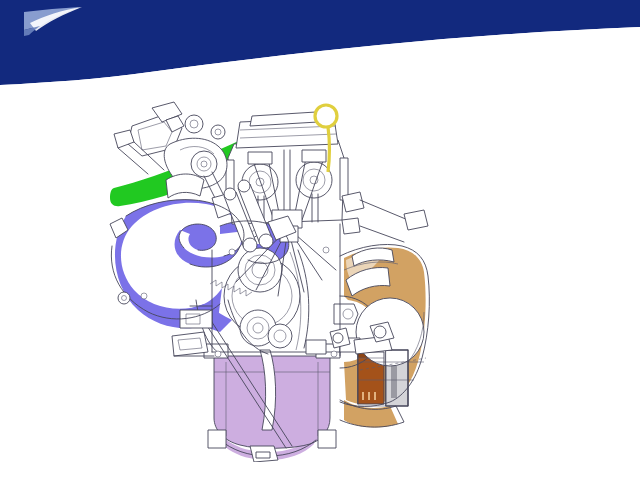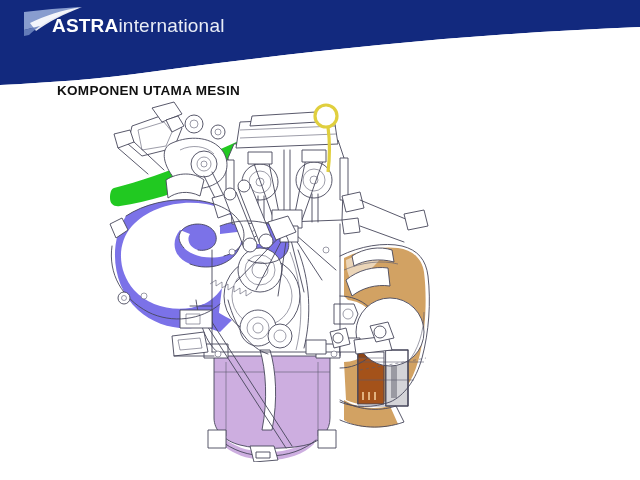--- a/index.html
+++ b/index.html
@@ -51,26 +51,22 @@
                L0,88 C45,86 100,82 150,75 C300,55 460,37 640,30 Z" fill="#ffffff" opacity="0.92"></path>
     </svg>
   </div>
 
   <div class="brand-wrap">
     <svg class="brand-logo" viewBox="0 0 64 34" xmlns="http://www.w3.org/2000/svg">
       <path d="M2,6 L30,3 L58,1 C44,6 30,12 18,20 L2,24 Z" fill="#8fa3d4" opacity="0.95"></path>
       <path d="M8,17 C22,10 40,4 60,1 C42,8 26,16 14,25 Z" fill="#ffffff" opacity="0.9"></path>
       <path d="M2,24 L18,20 C14,23 10,26 7,29 L2,30 Z" fill="#6d84bf" opacity="0.9"></path>
     </svg>
-    <div class="brand-text">
-      <span class="brand-astra">ASTRA</span><span class="brand-intl">international</span>
-    </div>
   </div>
 
-  <div class="slide-title">KOMPONEN UTAMA MESIN</div>
 
   <div class="diagram-wrap">
     <svg viewBox="0 0 340 362" xmlns="http://www.w3.org/2000/svg">
       <defs>
         <style>
           .ln   { fill:none; stroke:#46465a; stroke-width:0.9; stroke-linejoin:round; stroke-linecap:round; }
           .lnt  { fill:none; stroke:#5a5a6e; stroke-width:0.6; }
           .wf   { fill:#ffffff; stroke:#46465a; stroke-width:0.9; stroke-linejoin:round; }
           .wft  { fill:#ffffff; stroke:#5a5a6e; stroke-width:0.6; }
           .shG  { fill:#b9b9b9; stroke:#46465a; stroke-width:0.8; }

